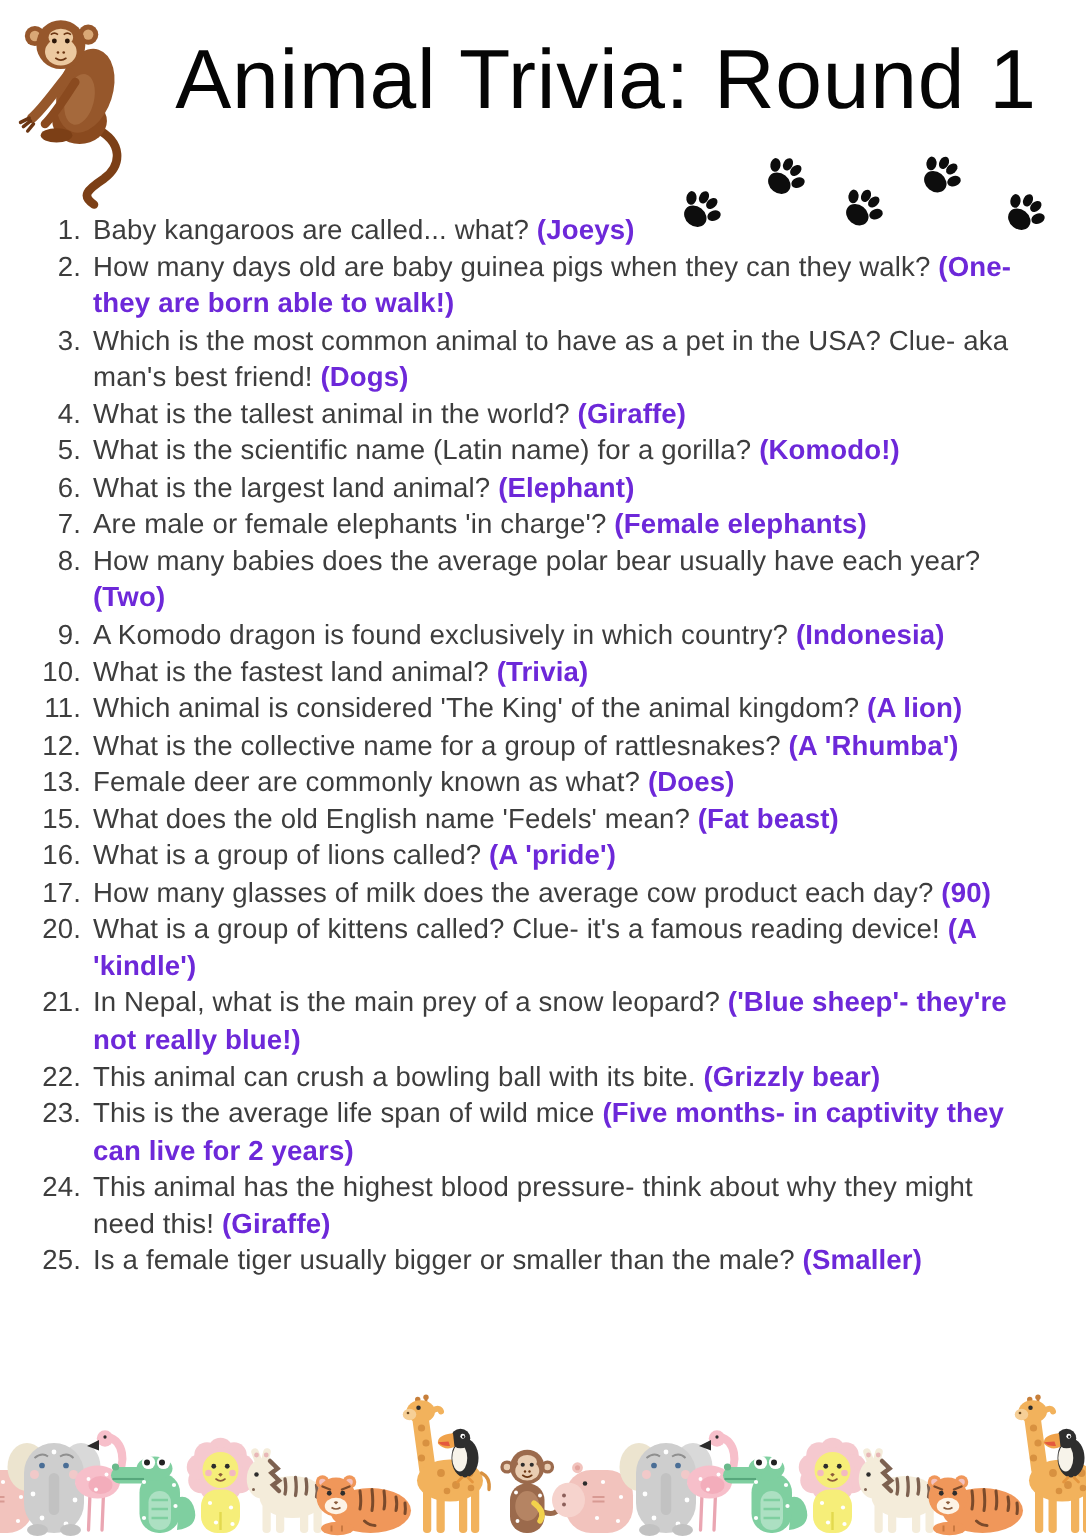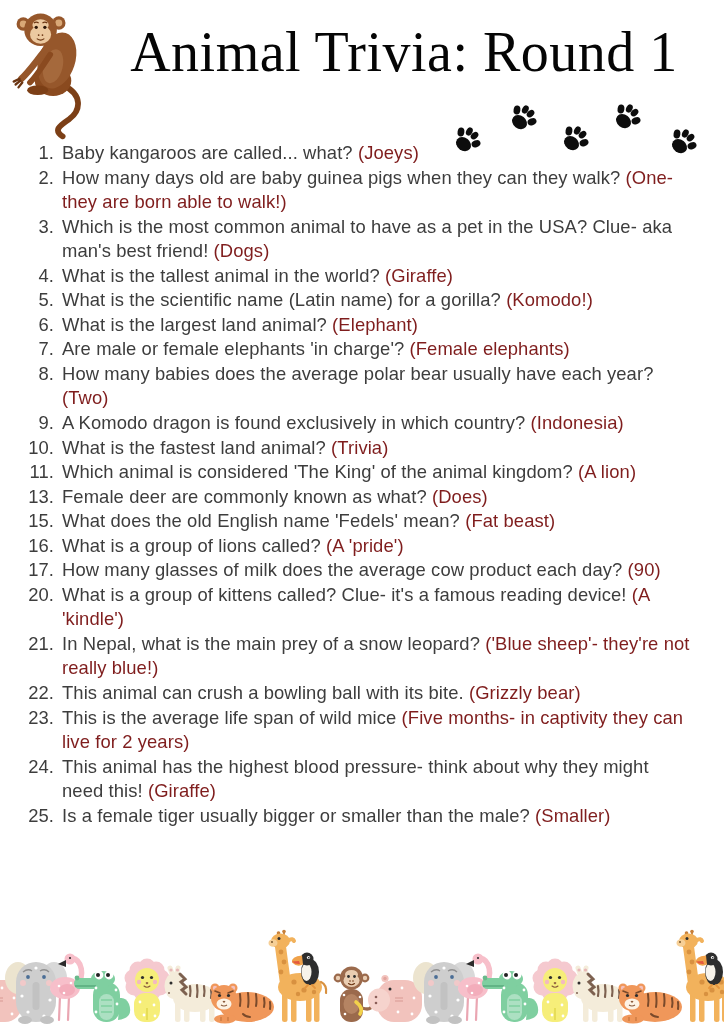--- a/index.html
+++ b/index.html
@@ -8,21 +8,21 @@
     width:724px; height:1024px;
     background:#ffffff;
     overflow:hidden;
     font-family:"Liberation Sans", sans-serif;
   }
   .title {
     position:absolute;
     left:96px; top:20px; width:616px;
     margin:0;
     text-align:center;
-    font-family:Liberation Serif, serif;
+    font-family:Liberation Sans, sans-serif;
     font-weight:400;
     font-size:56px;
     letter-spacing:0.5px;
     color:#050505;
     white-space:nowrap;
   }
   .monkey-wrap { position:absolute; left:6px; top:4px; }
   .paw-wrap    { position:absolute; left:436px; top:100px; }
 
   ol.qs {
@@ -34,21 +34,21 @@
     line-height:24.55px;
     color:#3d3d3d;
     letter-spacing:0.1px;
   }
   ol.qs li { position:relative; padding-left:34px; }
   .num {
     position:absolute; left:0; top:0;
     width:26px; text-align:right;
     color:#3d3d3d;
   }
-  .ans { font-weight:400; color:#7f1d1d; }
+  .ans { font-weight:700; color:#6d28d9; }
 
   .border-wrap { position:absolute; left:0; bottom:0; width:724px; height:96px; }
 </style>
 </head>
 <body>
 
 <div class="page">
 
   <h1 class="title">Animal Trivia: Round 1</h1>
 
@@ -110,20 +110,21 @@
       <li><span class="num">2.</span><span class="qtext">How many days old are baby guinea pigs when they can they walk?</span> <span class="ans">(One- they are born able to walk!)</span></li>
       <li><span class="num">3.</span><span class="qtext">Which is the most common animal to have as a pet in the USA? Clue- aka man's best friend!</span> <span class="ans">(Dogs)</span></li>
       <li><span class="num">4.</span><span class="qtext">What is the tallest animal in the world?</span> <span class="ans">(Giraffe)</span></li>
       <li><span class="num">5.</span><span class="qtext">What is the scientific name (Latin name) for a gorilla?</span> <span class="ans">(Komodo!)</span></li>
       <li><span class="num">6.</span><span class="qtext">What is the largest land animal?</span> <span class="ans">(Elephant)</span></li>
       <li><span class="num">7.</span><span class="qtext">Are male or female elephants 'in charge'?</span> <span class="ans">(Female elephants)</span></li>
       <li><span class="num">8.</span><span class="qtext">How many babies does the average polar bear usually have each year?</span> <span class="ans">(Two)</span></li>
       <li><span class="num">9.</span><span class="qtext">A Komodo dragon is found exclusively in which country?</span> <span class="ans">(Indonesia)</span></li>
       <li><span class="num">10.</span><span class="qtext">What is the fastest land animal?</span> <span class="ans">(Trivia)</span></li>
       <li><span class="num">11.</span><span class="qtext">Which animal is considered 'The King' of the animal kingdom?</span> <span class="ans">(A lion)</span></li>
+      <li><span class="num">12.</span><span class="qtext">What is the collective name for a group of rattlesnakes?</span> <span class="ans">(A 'Rhumba')</span></li>
       <li><span class="num">13.</span><span class="qtext">Female deer are commonly known as what?</span> <span class="ans">(Does)</span></li>
       <li><span class="num">15.</span><span class="qtext">What does the old English name 'Fedels' mean?</span> <span class="ans">(Fat beast)</span></li>
       <li><span class="num">16.</span><span class="qtext">What is a group of lions called?</span> <span class="ans">(A 'pride')</span></li>
       <li><span class="num">17.</span><span class="qtext">How many glasses of milk does the average cow product each day?</span> <span class="ans">(90)</span></li>
       <li><span class="num">20.</span><span class="qtext">What is a group of kittens called? Clue- it's a famous reading device!</span> <span class="ans">(A 'kindle')</span></li>
       <li><span class="num">21.</span><span class="qtext">In Nepal, what is the main prey of a snow leopard?</span> <span class="ans">('Blue sheep'- they're not really blue!)</span></li>
       <li><span class="num">22.</span><span class="qtext">This animal can crush a bowling ball with its bite.</span> <span class="ans">(Grizzly bear)</span></li>
       <li><span class="num">23.</span><span class="qtext">This is the average life span of wild mice</span> <span class="ans">(Five months- in captivity they can live for 2 years)</span></li>
       <li><span class="num">24.</span><span class="qtext">This animal has the highest blood pressure- think about why they might need this!</span> <span class="ans">(Giraffe)</span></li>
       <li><span class="num">25.</span><span class="qtext">Is a female tiger usually bigger or smaller than the male?</span> <span class="ans">(Smaller)</span></li>

